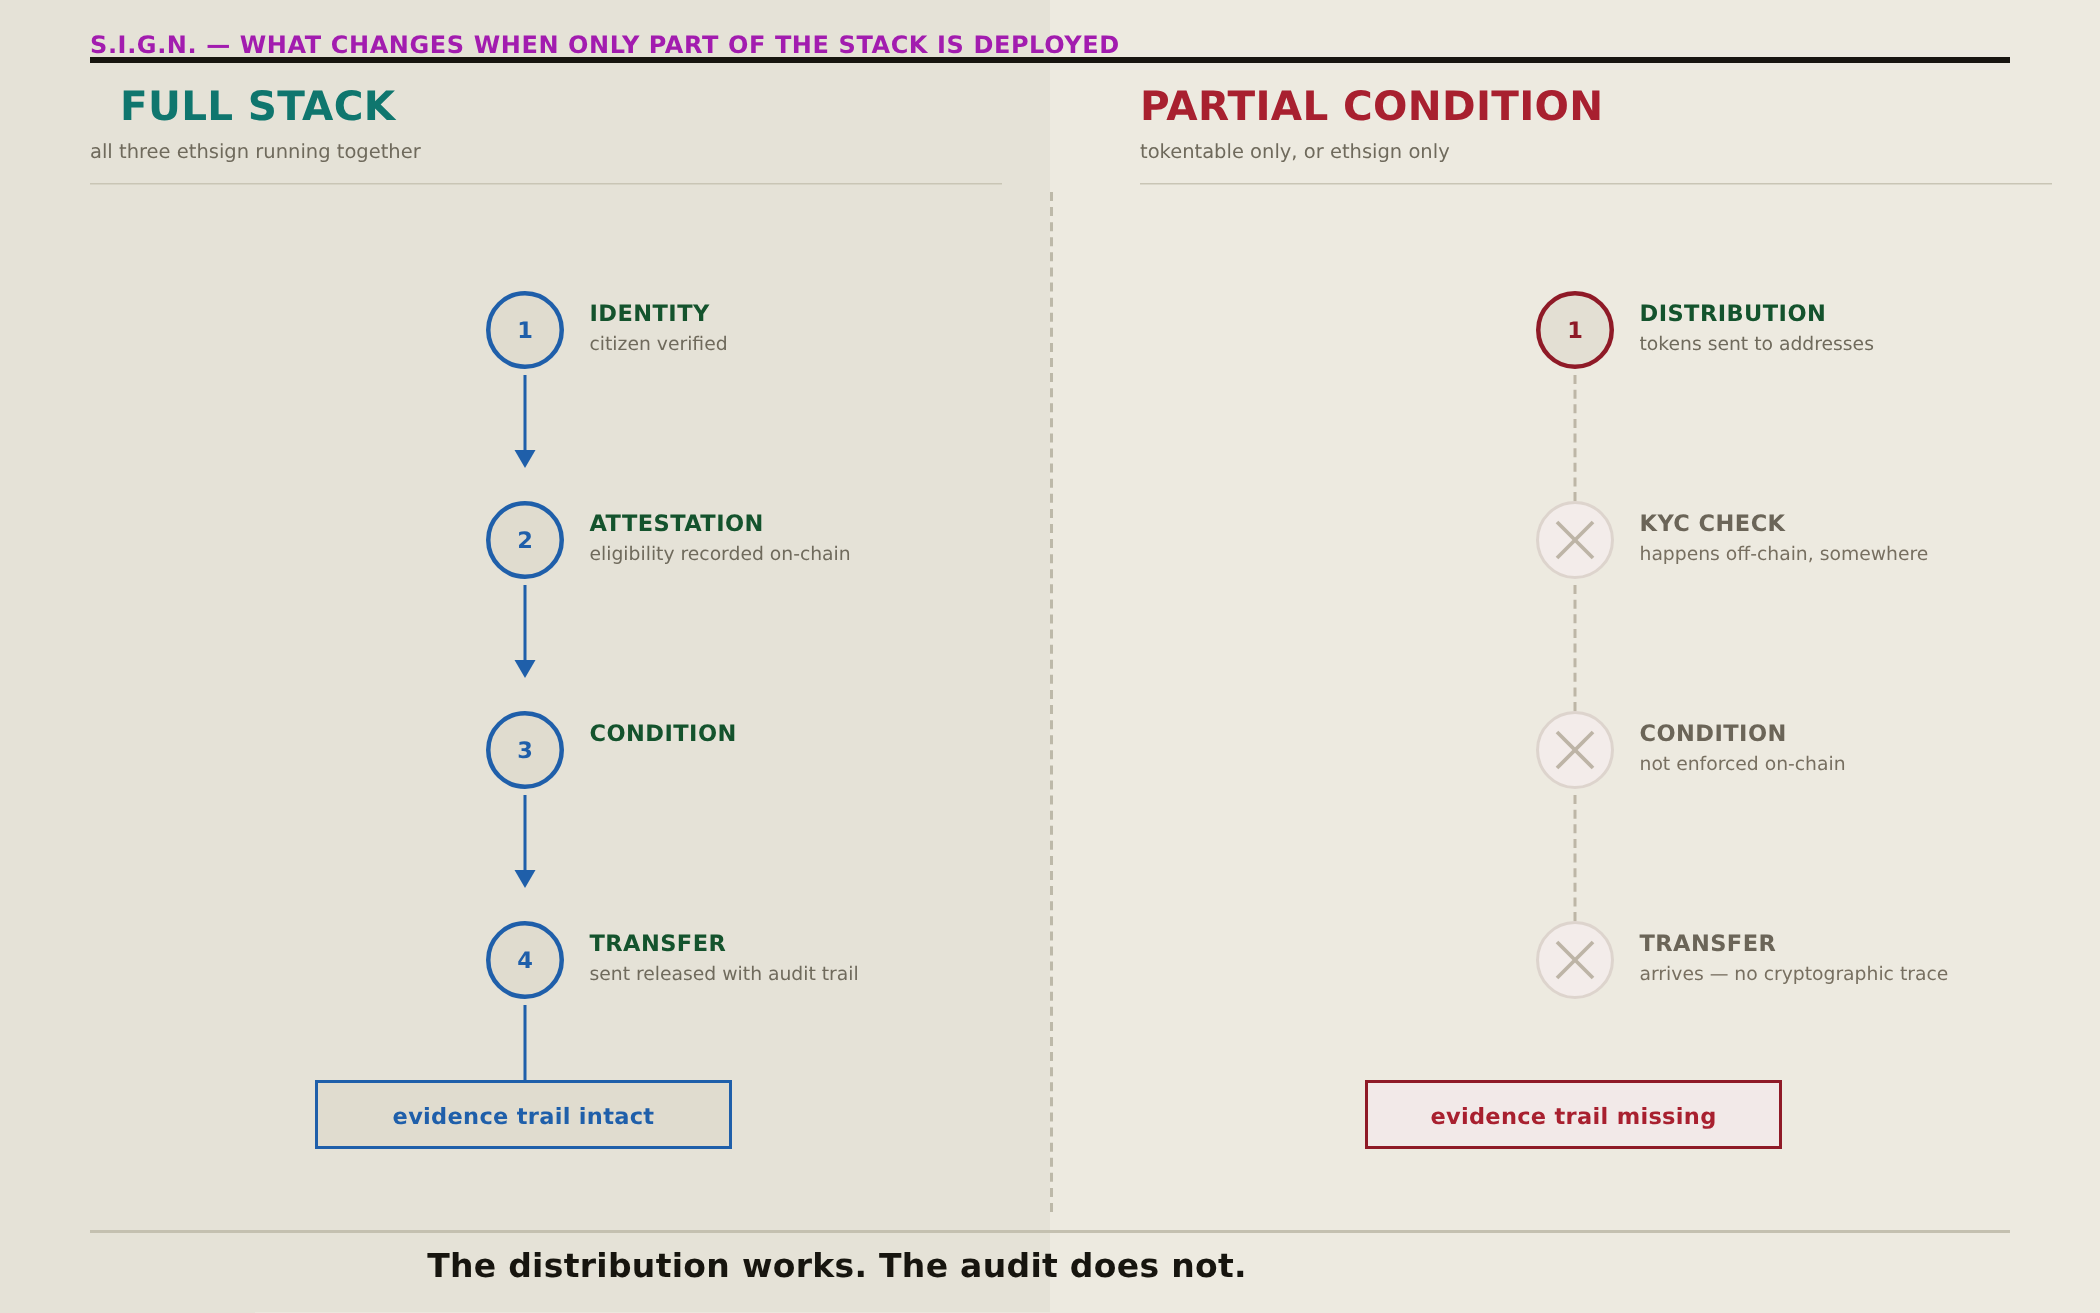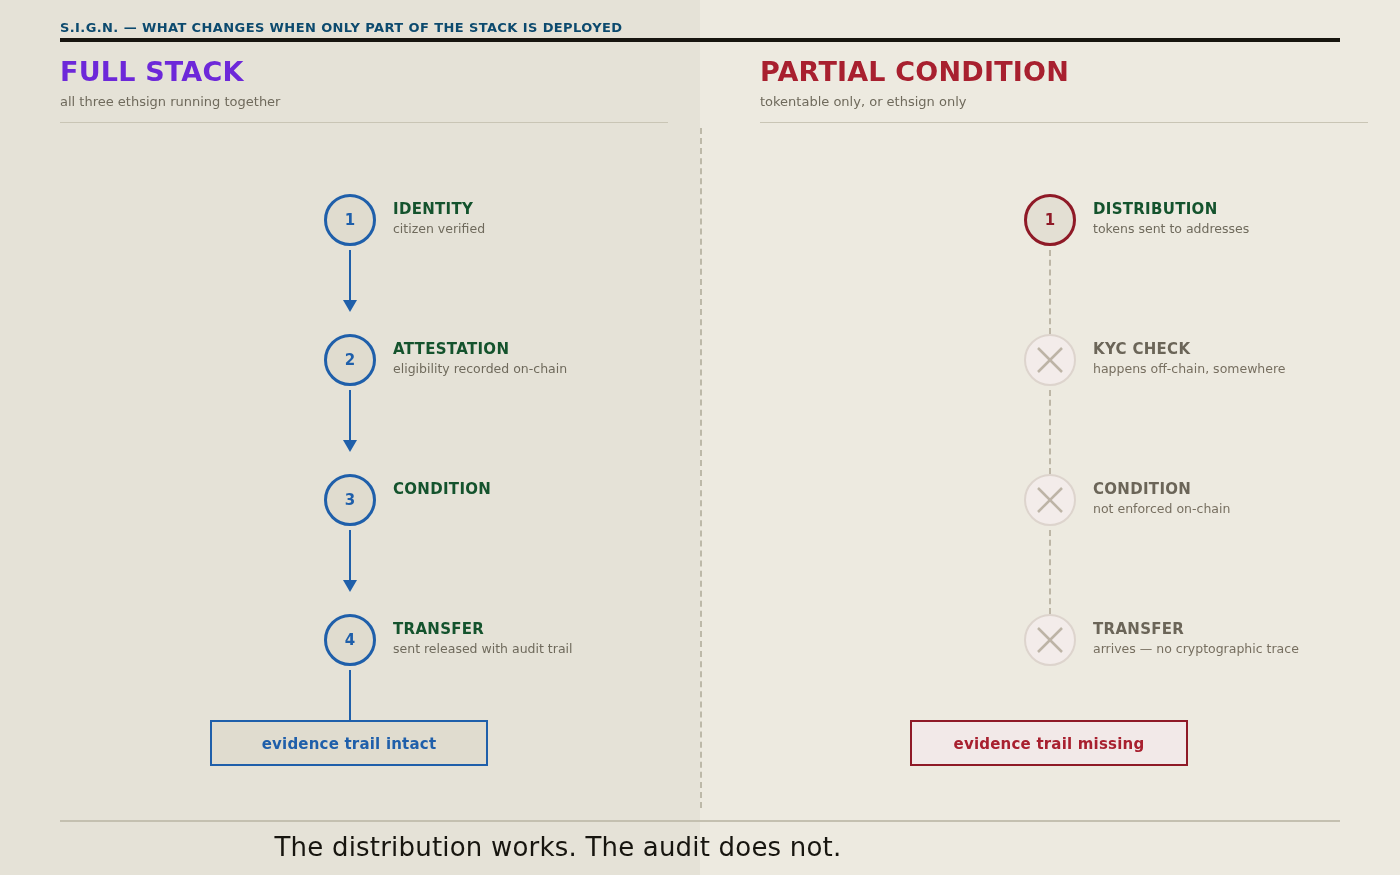--- a/index.html
+++ b/index.html
@@ -32,24 +32,24 @@
     left: 700px; top: 0;
     width: 700px; height: 875px;
     background: #edeae0;
   }
 
   
   .kicker {
     position: absolute;
     left: 60px; top: 20px;
     font-family: "DejaVu Sans", sans-serif;
-    font-size: 13px;
+    font-size: 16px;
     font-weight: bold;
     letter-spacing: 0.4px;
-    color: #0c4a6e;
+    color: #a21caf;
     white-space: nowrap;
   }
   .header-rule {
     position: absolute;
     left: 60px; top: 38px;
     width: 1280px; height: 4px;
     background: #17150f;
   }
 
   
@@ -71,21 +71,21 @@
 
   .col-title {
     font-family: "DejaVu Sans", sans-serif;
     font-size: 27px;
     font-weight: bold;
     letter-spacing: 0.2px;
     line-height: 34px;
     margin: 0;
     white-space: nowrap;
   }
-  .col-left  .col-title { color: #6d28d9; }
+  .col-left  .col-title { color: #0f766e; margin-left: 20px; }
   .col-right .col-title { color: #a8202f; }
 
   .col-sub {
     font-size: 13px;
     color: #6f6a5c;
     margin-top: 5px;
     white-space: nowrap;
   }
   .col-rule {
     margin-top: 13px;
@@ -232,22 +232,22 @@
     position: absolute;
     left: 60px; top: 820px;
     width: 1280px; height: 2px;
     background: #c4c0b0;
   }
   .footer-text {
     position: absolute;
     left: 0; top: 832px;
     width: 1116px;
     text-align: center;
-    font-size: 26px;
-    font-weight: normal;
+    font-size: 22px;
+    font-weight: bold;
     color: #17150f;
     letter-spacing: 0.2px;
   }
 </style>
 </head>
 <body>
 
 <div id="stage">
 
   <div class="bg-left"></div>

